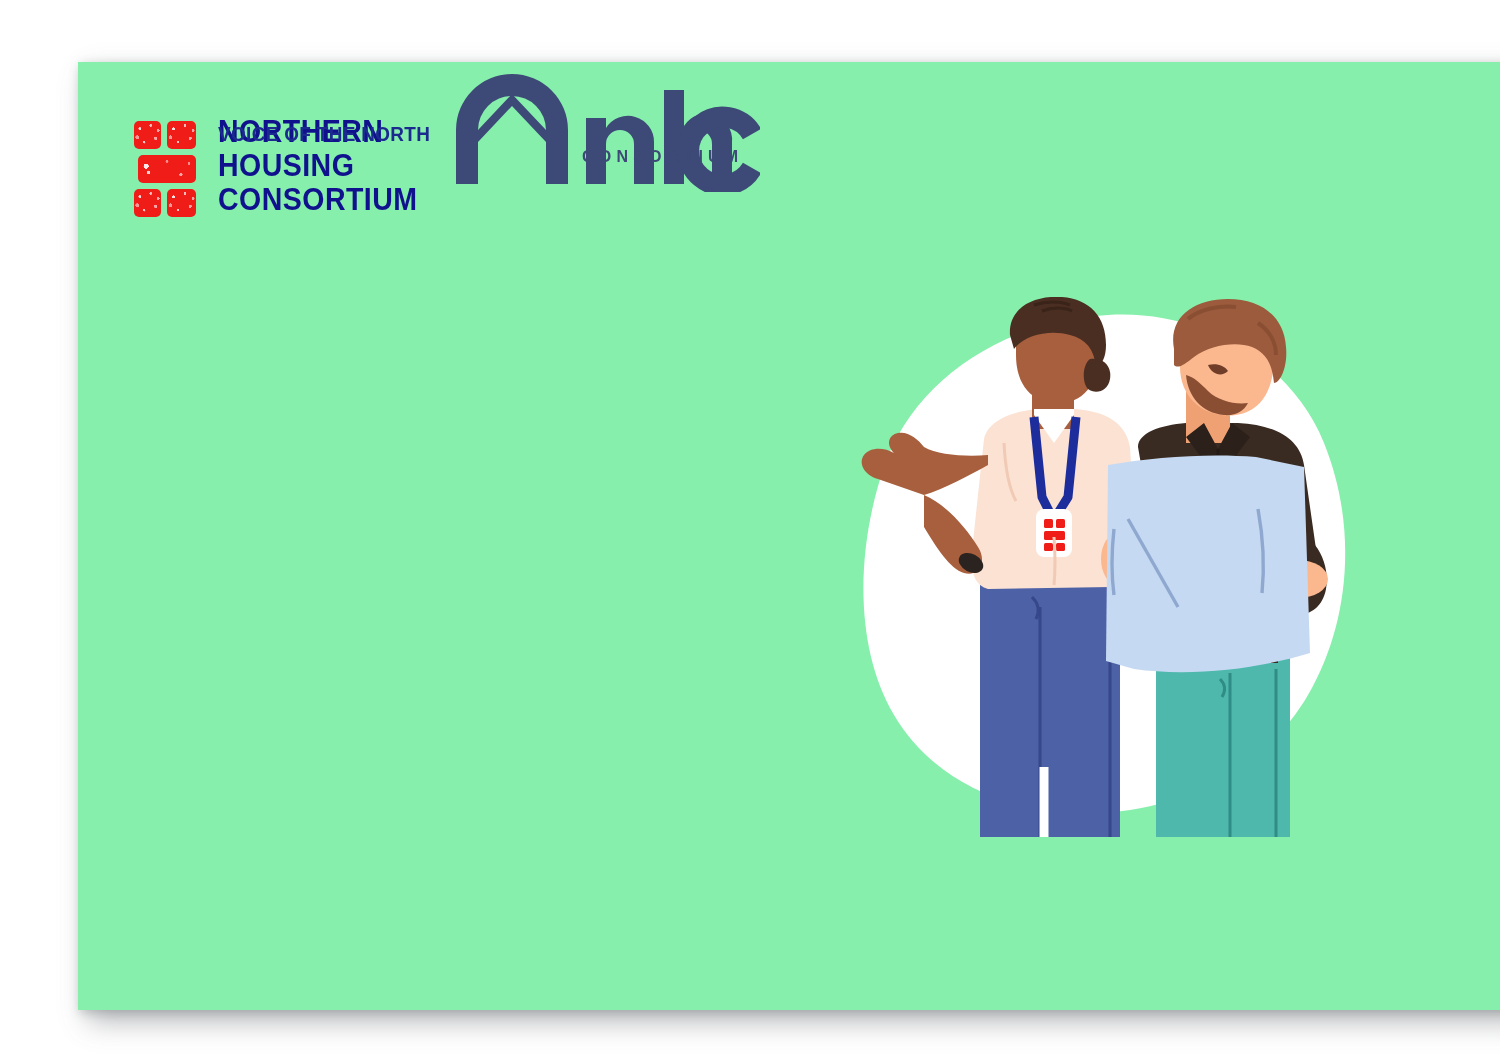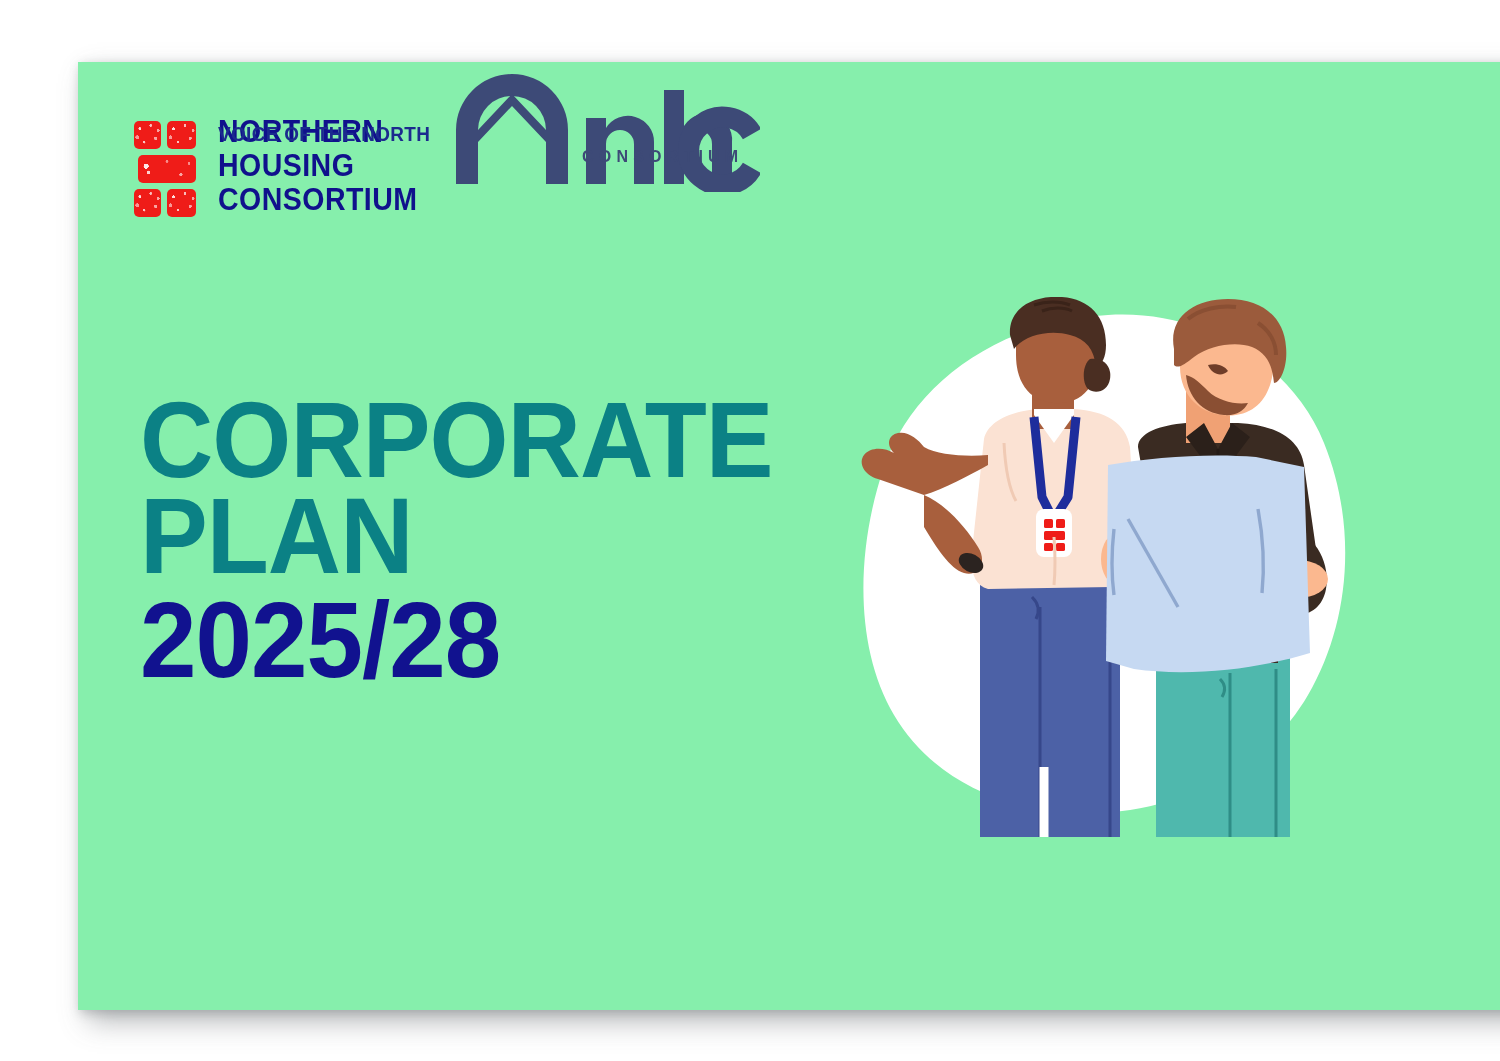--- a/index.html
+++ b/index.html
@@ -118,25 +118,20 @@
                L184 72 A12 12 0 0 0 156 72 L156 112 Z" fill="#3d4a77"></path>
 
       <path d="M214 112 L214 18 L234 18 L234 54 A26 26 0 0 1 282 70 L282 112 L262 112
                L262 72 A12 12 0 0 0 234 72 L234 112 Z" fill="#3d4a77"></path>
 
       <path d="M302 62 A34 34 0 1 0 302 96 L302 96" fill="none" stroke="#3d4a77" stroke-width="21"></path>
     </svg>
     <span class="ptext">CONSORTIUM</span>
   </div>
 
-  <div class="title">
-    <span class="t t1">CORPORATE</span>
-    <span class="t t2">PLAN</span>
-    <span class="t t3">2025/28</span>
-  </div>
 
   <div class="illus">
     <svg width="540" height="540" viewBox="0 0 540 540">
 
       <path d="M270 18 C360 12 452 62 486 146 C520 230 512 326 470 398
                C428 470 348 512 262 516 C176 520 96 486 56 418
                C16 350 18 252 46 170 C74 88 160 24 270 18 Z" fill="#ffffff"></path>
 
       <g>
 

